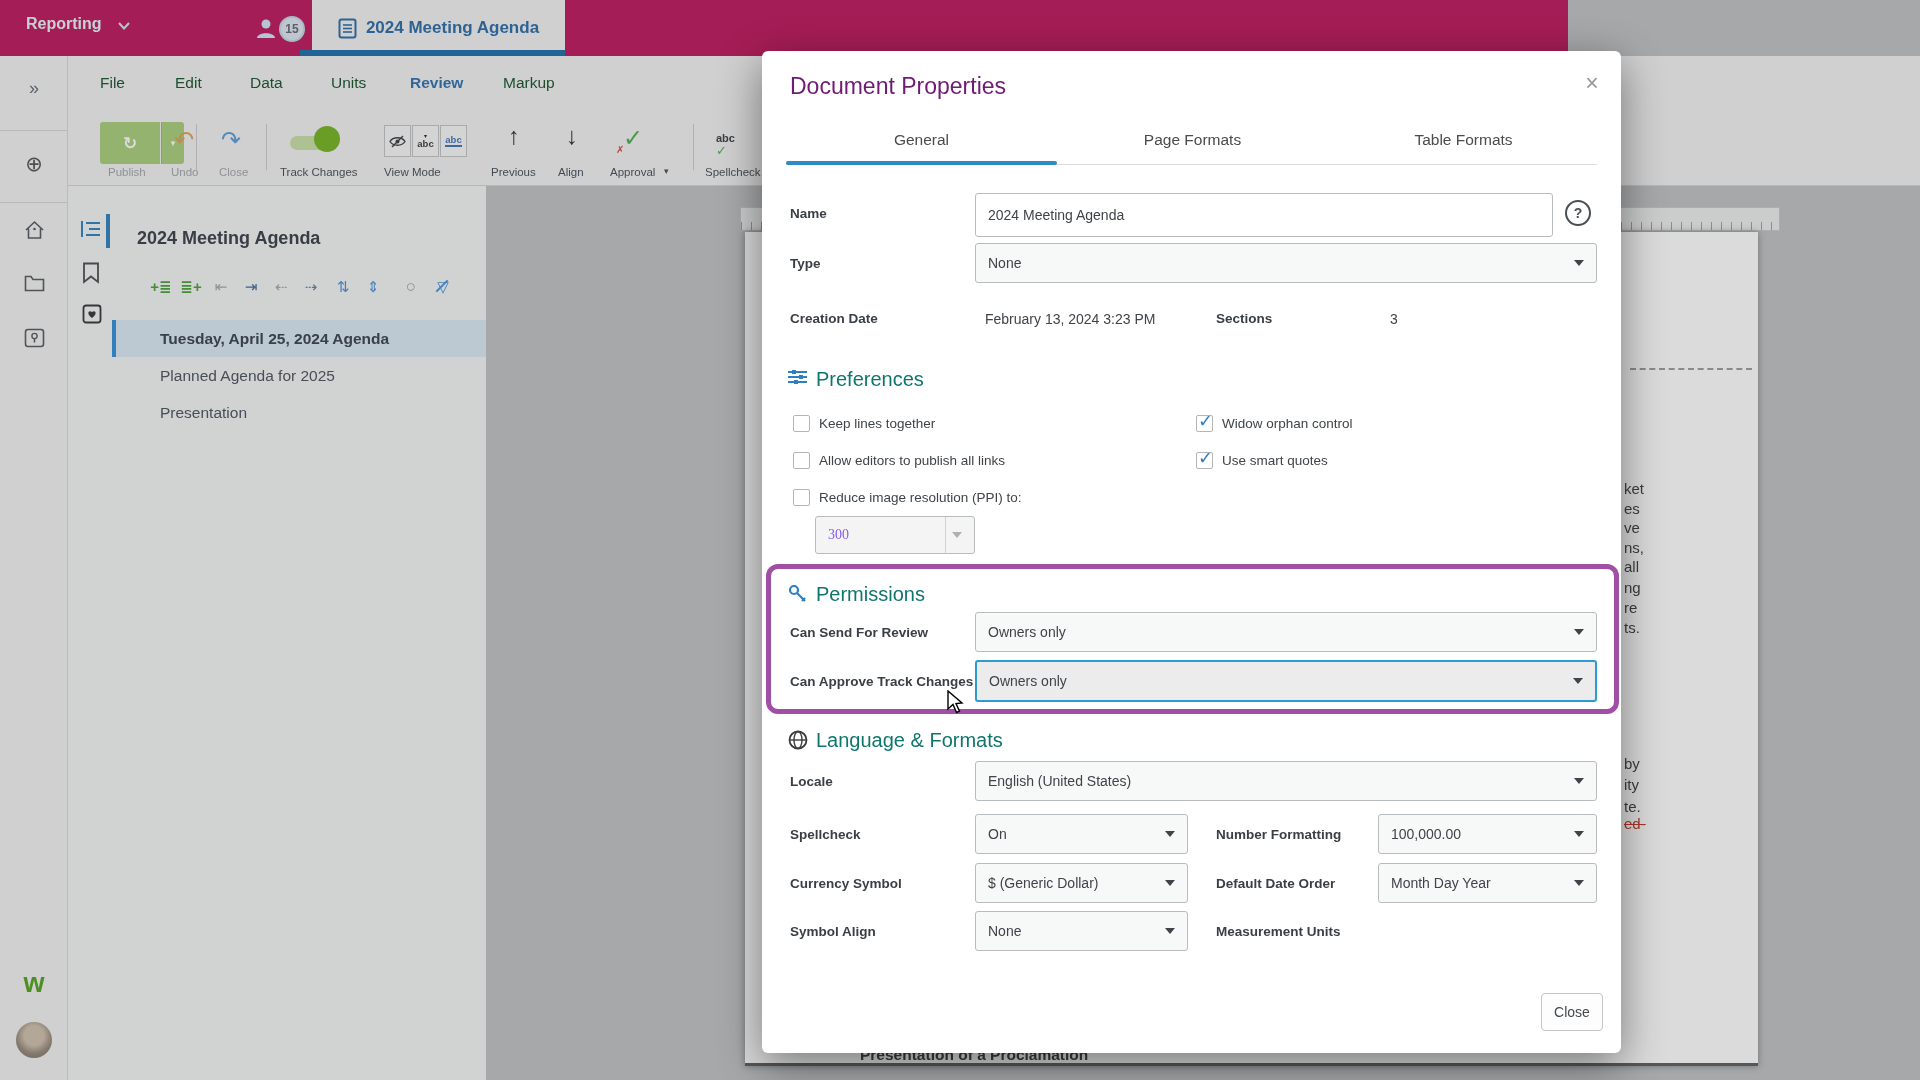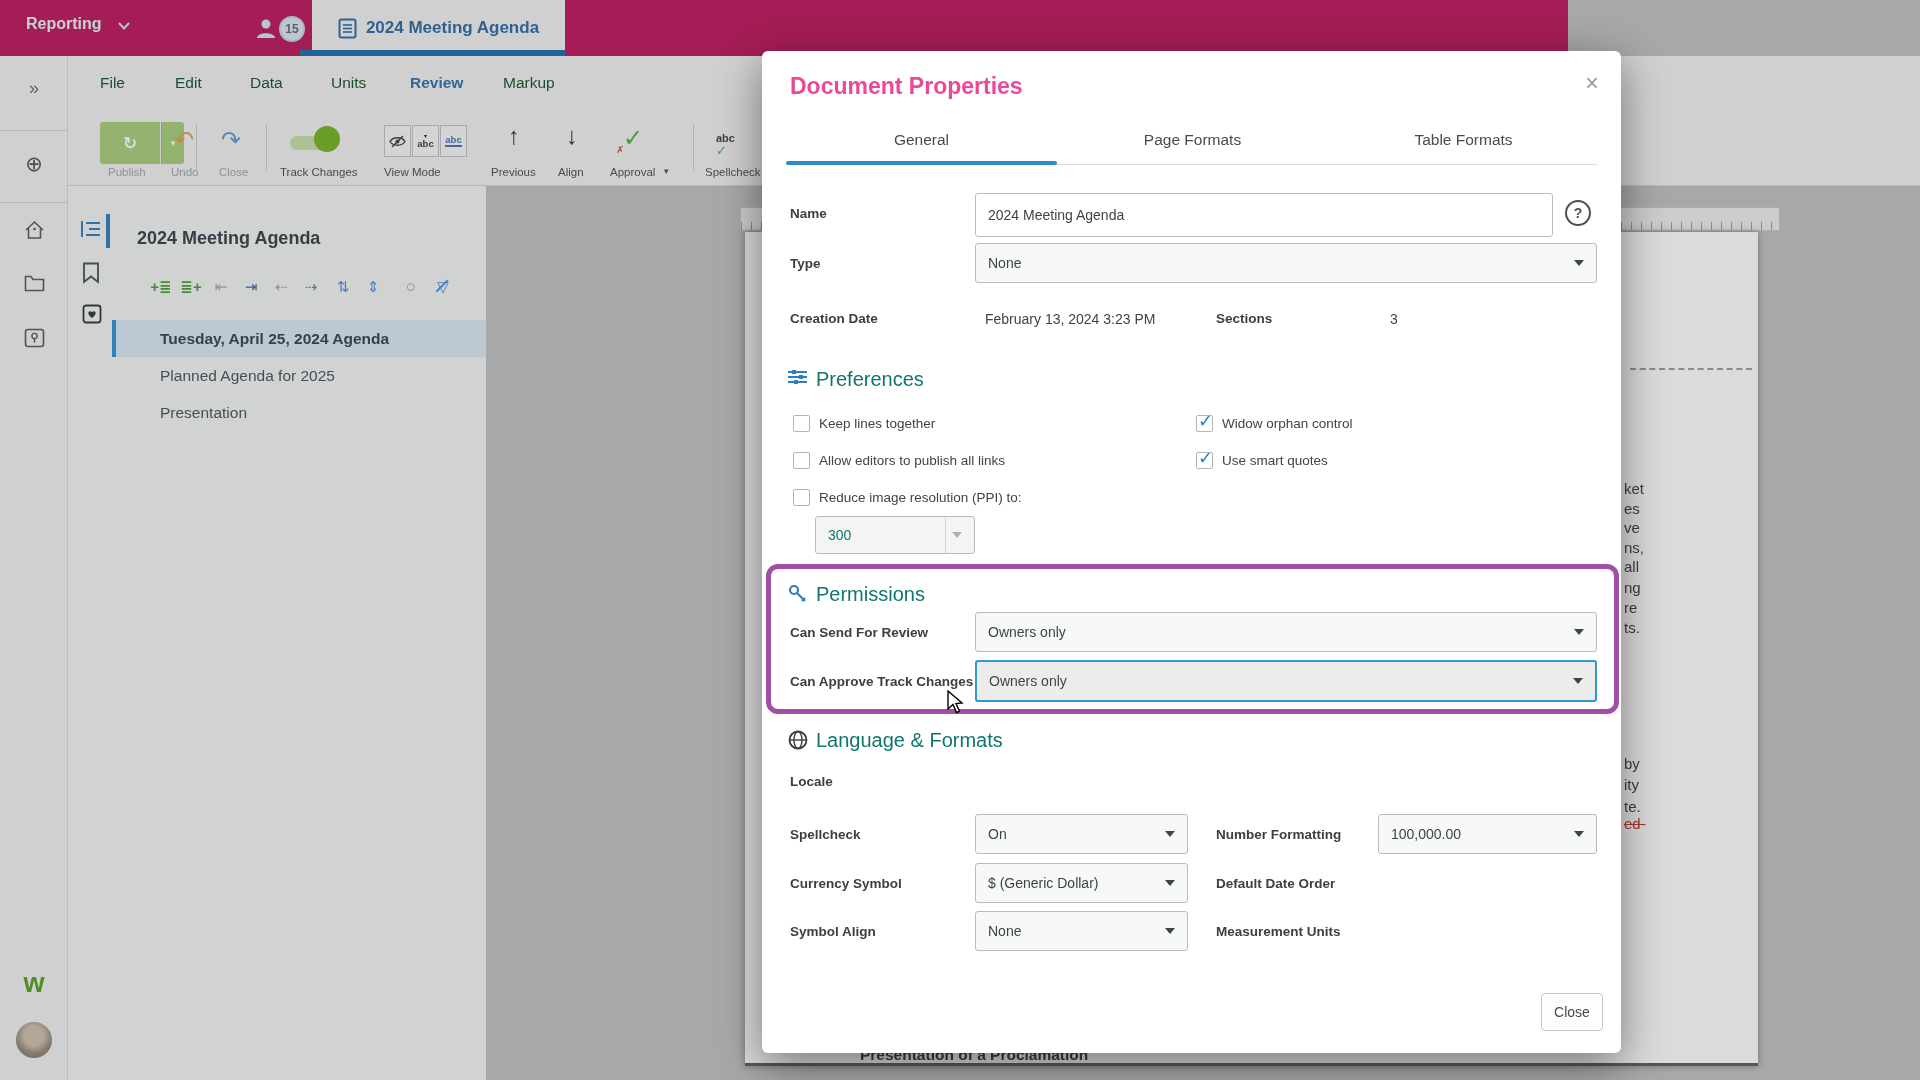--- a/index.html
+++ b/index.html
@@ -63,36 +63,36 @@
   .page{left:745px;top:232px;width:1013px;height:834px;background:#ffffff;box-shadow:0 0 7px rgba(0,0,0,.35);}
   .frag{position:absolute;left:879px;font-size:15px;color:#3f3f3f;}
   .frag.red{color:#c0392b;text-decoration:line-through;}
   .dashes{left:885px;top:136px;width:122px;border-top:2px dashed #9a9da0;}
   .bottom-heading{left:860px;top:1046px;font-size:15.5px;font-weight:700;color:#3c3c3c;}
   .page-endline{left:745px;top:1063px;width:1013px;height:3px;background:#5c5e60;}
   
   .overlay{left:0;top:0;width:1920px;height:1080px;background:rgba(55,55,55,0.18);z-index:5;}
   .modal{left:762px;top:51px;width:859px;height:1002px;background:#fff;border-radius:6px;z-index:10;
     box-shadow:0 12px 44px rgba(0,0,0,.45);}
-  .modal-title{left:28px;top:22px;font-size:23px;font-weight:700;color:#ec4899;}
+  .modal-title{left:28px;top:22px;font-size:23px;font-weight:400;color:#701a75;}
   .modal-close{left:818px;top:20px;width:24px;height:24px;font-size:23px;color:#9a9a9a;text-align:center;line-height:24px;}
   .tabs-track{left:24px;top:113px;width:811px;height:1px;background:#dcdcdc;}
   .tab{top:80px;width:271px;text-align:center;font-size:15.5px;color:#4b4b4b;}
   .tab-active-underline{left:24px;top:110px;width:271px;height:4px;background:#2e8bc9;border-radius:2px;}
   .flabel{font-size:13.5px;font-weight:700;color:#3a3f45;white-space:nowrap;}
   .fvalue{font-size:14px;color:#3f4449;}
   .tinput{left:213px;width:578px;height:44px;border:1px solid #b9bcbe;border-radius:3px;box-sizing:border-box;
     padding:0 12px;font-size:14px;color:#3f4449;background:#fff;font-family:inherit;}
   .help-circ{left:803px;width:26px;height:26px;border:2px solid #4a4f54;border-radius:50%;box-sizing:border-box;
     text-align:center;line-height:22px;font-size:14px;font-weight:700;color:#4a4f54;}
   .select{background:#f7f8f8;border:1px solid #b9bcbe;border-radius:3px;box-sizing:border-box;height:40px;
     display:flex;align-items:center;padding:0 30px 0 12px;font-size:14px;color:#3f4449;}
   .select .caret{position:absolute;right:12px;top:50%;margin-top:-3px;width:0;height:0;
     border-left:5px solid transparent;border-right:5px solid transparent;border-top:6px solid #3f4449;}
-  .select.dis{color:#0f766e;background:#f4f4f4;}
+  .select.dis{color:#8b5cf6;background:#f4f4f4;font-family:Liberation Serif, serif;}
   .select.dis .caret{border-top-color:#aeb1b4;}
   .select.focused{border:2px solid #2e9ad2;background:#ececec;}
   .sec-head{font-size:20px;color:#0f766e;}
   .cbox{width:17px;height:17px;border:1px solid #b3b6b9;border-radius:2px;background:#fff;box-sizing:border-box;}
   .cbox .check{position:absolute;left:1px;top:-6px;color:#2e7fc2;font-weight:700;font-size:18px;}
   .cb-label{font-size:13.5px;color:#3f4449;}
   .ppi-caret-seg{position:absolute;right:0;top:0;width:28px;height:100%;border-left:1px solid #d0d2d4;}
   .close-btn{left:779px;top:942px;width:62px;height:38px;background:#fdfdfd;border:1px solid #c3c5c7;border-radius:4px;
     box-sizing:border-box;display:flex;align-items:center;justify-content:center;font-size:14px;color:#44494e;}
   .purple-rect{left:766px;top:564px;width:853px;height:150px;border:5px solid #a14fa5;border-radius:12px;
@@ -349,38 +349,46 @@
     </div>
 
     <svg class="abs" style="left:26px;top:679px" width="20" height="20" viewBox="0 0 20 20">
         <circle cx="10" cy="10" r="8.5" fill="none" stroke="#3c3c3c" stroke-width="1.8"></circle>
         <ellipse cx="10" cy="10" rx="4" ry="8.5" fill="none" stroke="#3c3c3c" stroke-width="1.4"></ellipse>
         <line x1="1.5" y1="10" x2="18.5" y2="10" stroke="#3c3c3c" stroke-width="1.4"></line>
       </svg>
     <div class="abs sec-head" style="left:54px;top:678px">Language &amp; Formats</div>
 
     <div class="abs flabel" style="left:28px;top:723px">Locale</div>
+    <div class="abs select" style="left:213px;top:710px;width:622px">
+      <span>English (United States)</span>
+        <span class="caret"></span>
+    </div>
 
     <div class="abs flabel" style="left:28px;top:776px">Spellcheck</div>
     <div class="abs select" style="left:213px;top:763px;width:213px">
       <span>On</span>
         <span class="caret"></span>
     </div>
     <div class="abs flabel" style="left:454px;top:776px">Number Formatting</div>
     <div class="abs select" style="left:616px;top:763px;width:219px">
       <span>100,000.00</span>
         <span class="caret"></span>
     </div>
 
     <div class="abs flabel" style="left:28px;top:825px">Currency Symbol</div>
     <div class="abs select" style="left:213px;top:812px;width:213px">
       <span>$ (Generic Dollar)</span>
         <span class="caret"></span>
     </div>
     <div class="abs flabel" style="left:454px;top:825px">Default Date Order</div>
+    <div class="abs select" style="left:616px;top:812px;width:219px">
+      <span>Month Day Year</span>
+        <span class="caret"></span>
+    </div>
 
     <div class="abs flabel" style="left:28px;top:873px">Symbol Align</div>
     <div class="abs select" style="left:213px;top:860px;width:213px">
       <span>None</span>
         <span class="caret"></span>
     </div>
     <div class="abs flabel" style="left:454px;top:873px">Measurement Units</div>
 
     <div class="abs close-btn">Close</div>
   </div>

